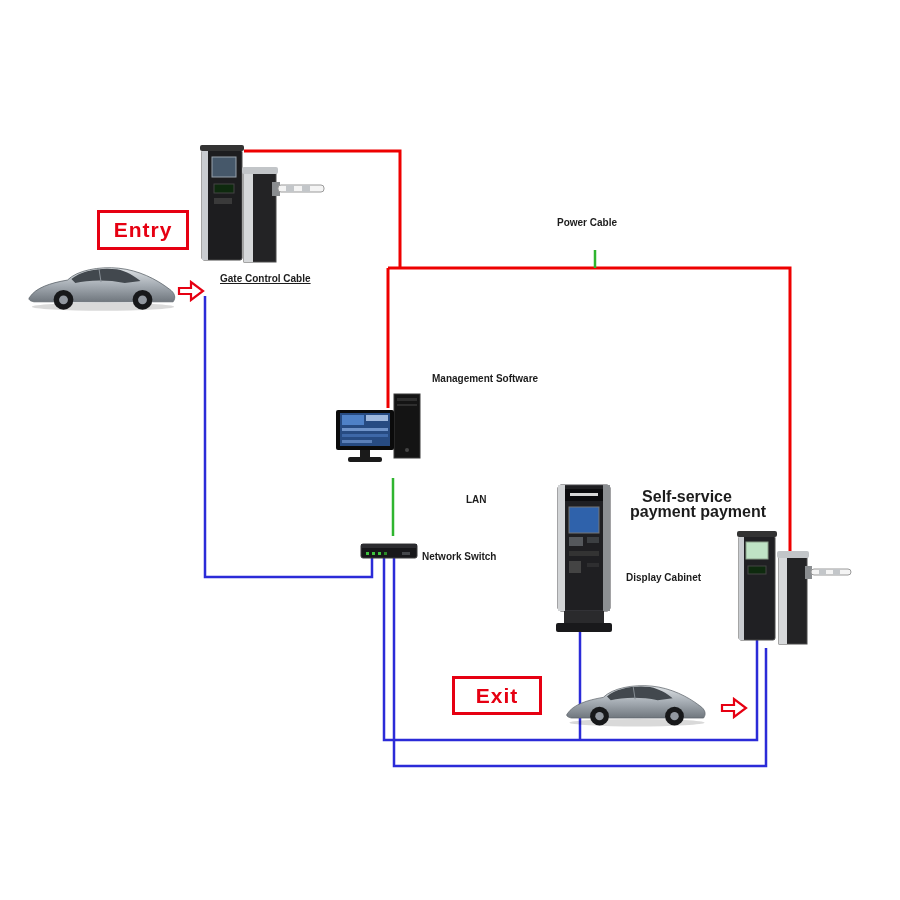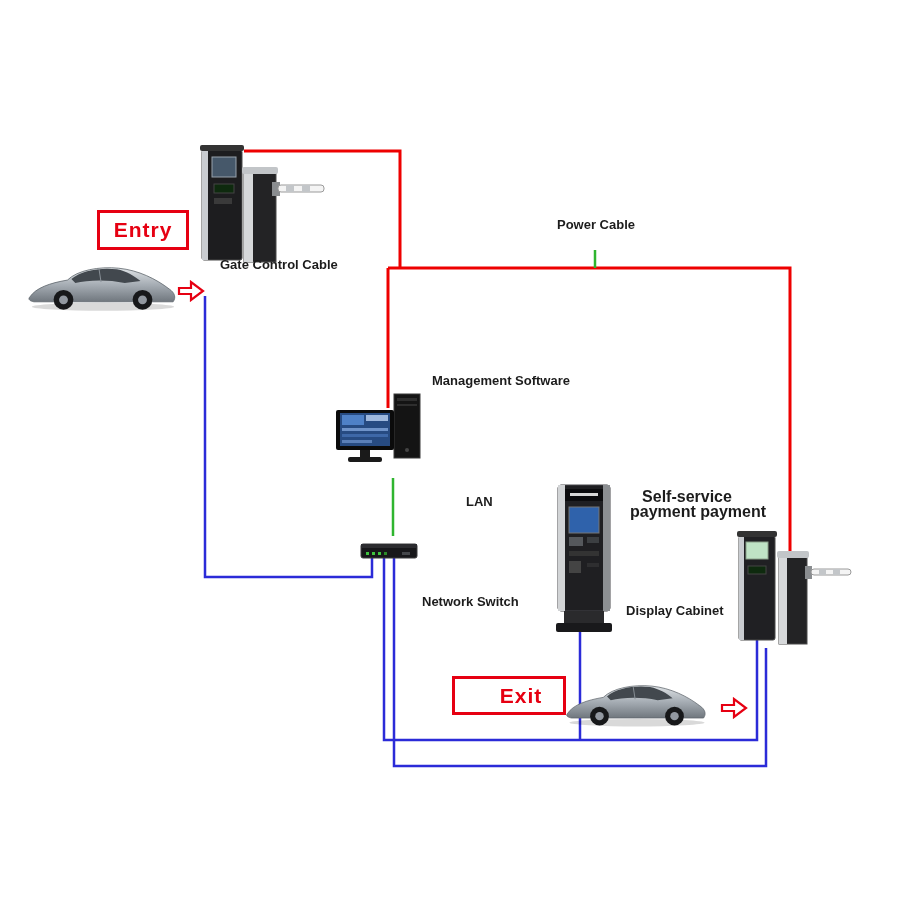--- a/index.html
+++ b/index.html
@@ -6,21 +6,21 @@
   #canvas{
     position:relative;width:900px;height:900px;background:#ffffff;
     font-family:"Liberation Sans",sans-serif;overflow:hidden;
     --c-power:#ee0000;--c-net:#2b2bd8;--c-lan:#2fb52f;--c-label:#1c1c1c;--c-accent:#e60012;
   }
   .lines{position:absolute;left:0;top:0;z-index:1;}
   .line-power{stroke:var(--c-power);stroke-width:3;fill:none;}
   .line-net{stroke:var(--c-net);stroke-width:2.5;fill:none;}
   .line-lan{stroke:var(--c-lan);stroke-width:2.5;fill:none;}
   .device{position:absolute;z-index:2;}
-  .label{position:absolute;z-index:3;font-weight:bold;font-size:13px;color:var(--c-label);white-space:nowrap;}
+  .label{position:absolute;z-index:3;font-weight:bold;font-size:10px;color:var(--c-label);white-space:nowrap;}
   .gatebox{
     position:absolute;z-index:3;border:3px solid var(--c-accent);color:var(--c-accent);
     font-weight:bold;font-size:21px;letter-spacing:1px;
     display:flex;align-items:center;justify-content:center;background:#fff;
   }
 </style>
 </head>
 <body>
 
 <div id="canvas" style="--c-power: #ee0000; --c-net: #2b2bd8; --c-lan: #2fb52f; --c-label: #1c1c1c; --c-accent: #e60012;">
@@ -33,34 +33,34 @@
     <path class="line-lan" d="M393 478 V536"></path>
     <path class="line-net" d="M205 296 V577 H372 V558"></path>
     <path class="line-net" d="M384 558 V740 H757 V640"></path>
     <path class="line-net" d="M394 558 V766 H766 V648"></path>
     <path class="line-net" d="M580 630 V740"></path>
   </svg>
 
   <div class="gatebox" style="left:97px;top:210px;width:86px;height:34px;">
     <span>Entry</span>
   </div>
-  <div class="gatebox" style="left:452px;top:676px;width:84px;height:33px;padding-left:24px;">
+  <div class="gatebox" style="left:452px;top:676px;width:84px;height:33px;">
     <span>Exit</span>
   </div>
 
-  <div class="label" style="left:220px;top:257px;">Gate Control Cable</div>
+  <div class="label" style="left:220px;top:273px;text-decoration:underline;">Gate Control Cable</div>
   <div class="label" style="left:557px;top:217px;">Power Cable</div>
   <div class="label" style="left:391px;top:373px;margin-left:41px;">Management Software</div>
   <div class="label" style="left:420px;top:494px;padding-left:46px;">LAN</div>
-  <div class="label" style="left:422px;top:551px;margin-top:43px;">Network Switch</div>
+  <div class="label" style="left:422px;top:551px;">Network Switch</div>
   <div class="label" style="left:630px;top:489px;width:114px;text-align:center;font-size:16px;line-height:15px;">
     <div>Self-service</div>
     <div>payment payment</div>
   </div>
-  <div class="label" style="left:626px;top:603px;">Display Cabinet</div>
+  <div class="label" style="left:626px;top:572px;">Display Cabinet</div>
 
   <div class="device" style="left:194px;top:136px;">
     <svg width="135" height="128" viewBox="0 0 135 128">
       <rect x="8" y="14" width="40" height="110" rx="2" fill="#1d1d1f" stroke="#4a4a4a"></rect>
       <rect x="8" y="14" width="6" height="110" fill="#c9ccd0"></rect>
       <rect x="6" y="9" width="44" height="6" rx="2" fill="#333"></rect>
       <rect x="18" y="21" width="24" height="20" fill="#46586a" stroke="#98a2ac"></rect>
       <rect x="20" y="48" width="20" height="9" fill="#0e2a0e" stroke="#444"></rect>
       <rect x="20" y="62" width="18" height="6" fill="#3a3a3a"></rect>
       <rect x="50" y="36" width="32" height="90" fill="#232325" stroke="#4a4a4a"></rect>

